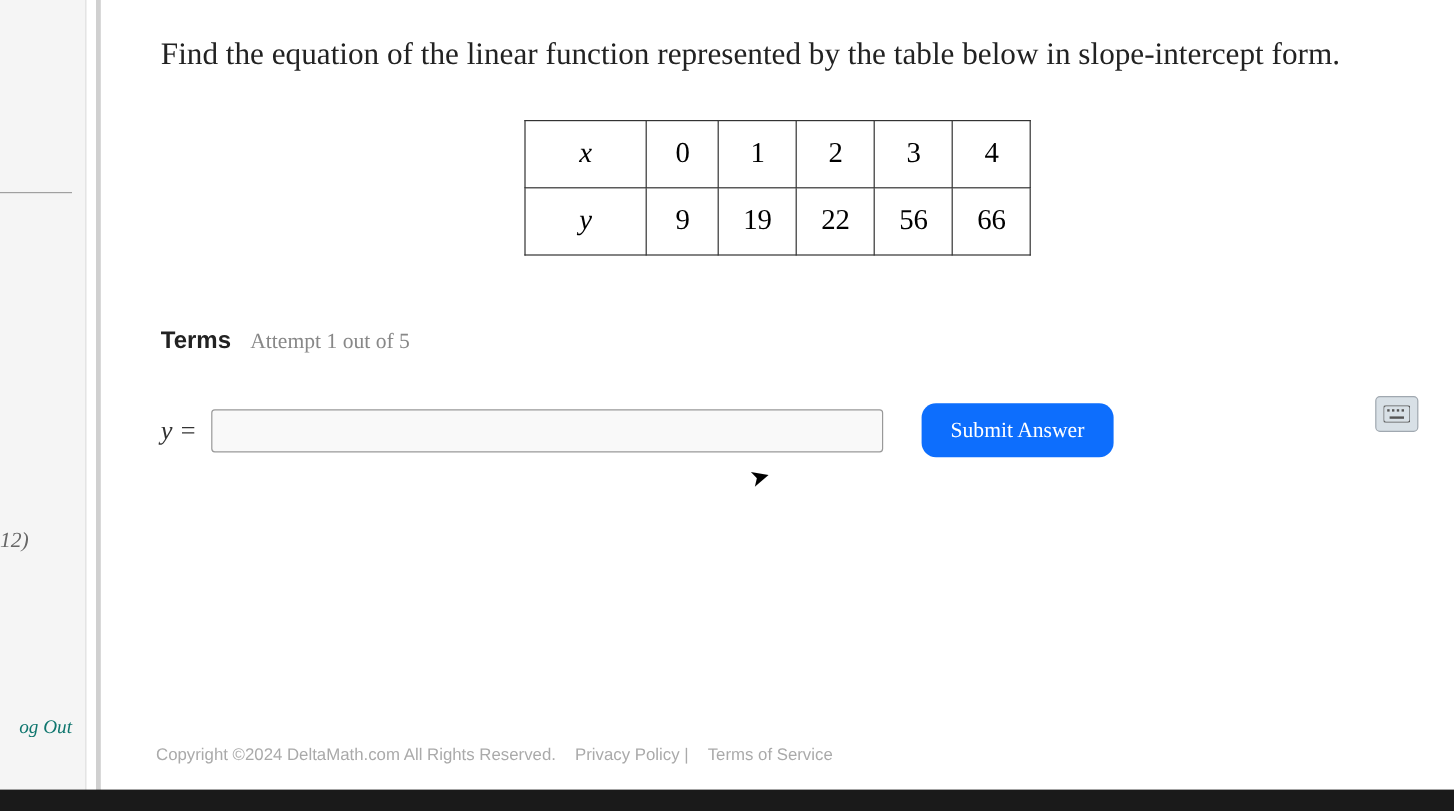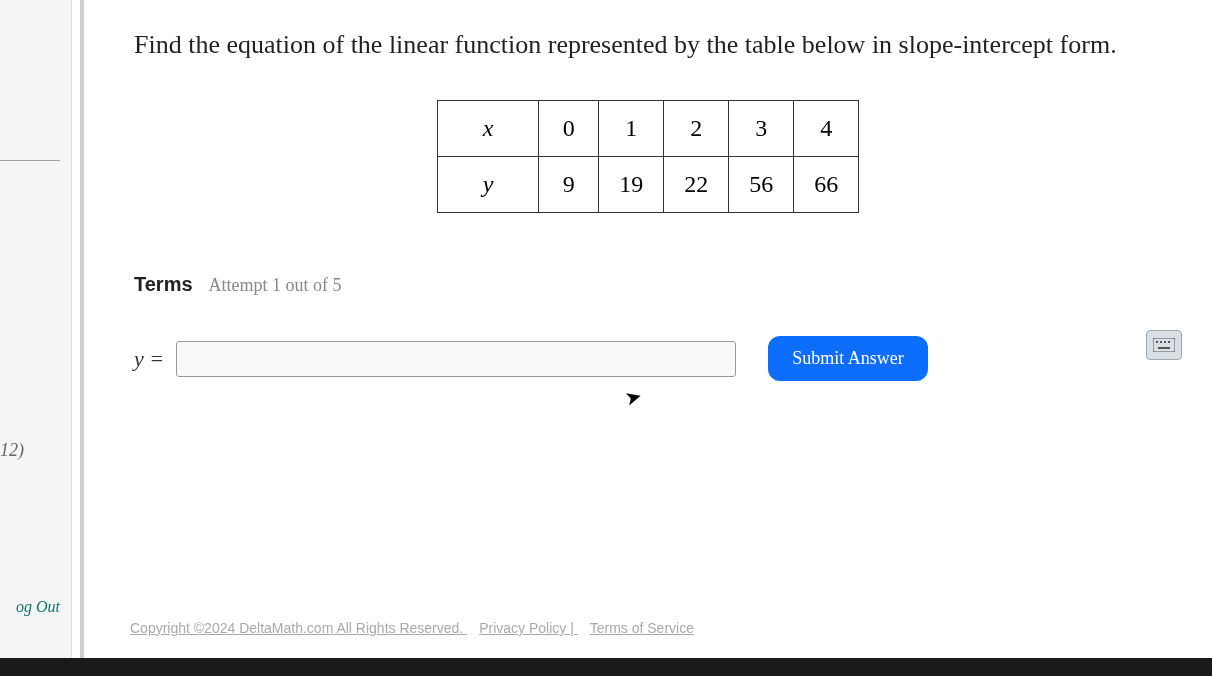--- a/index.html
+++ b/index.html
@@ -143,21 +143,20 @@
       margin-left: 20px;
       border-radius: 12px;
     }
     .footer {
       position: absolute;
       bottom: 40px;
       left: 130px;
       font-size: 14px;
       color: #aaa;
       font-family: Arial, sans-serif;
-      text-decoration: underline;
     }
     .footer-link {
       color: #aaa;
       margin-left: 12px;
     }
     .cursor {
       position: absolute;
       left: 625px;
       top: 385px;
       font-size: 20px;

